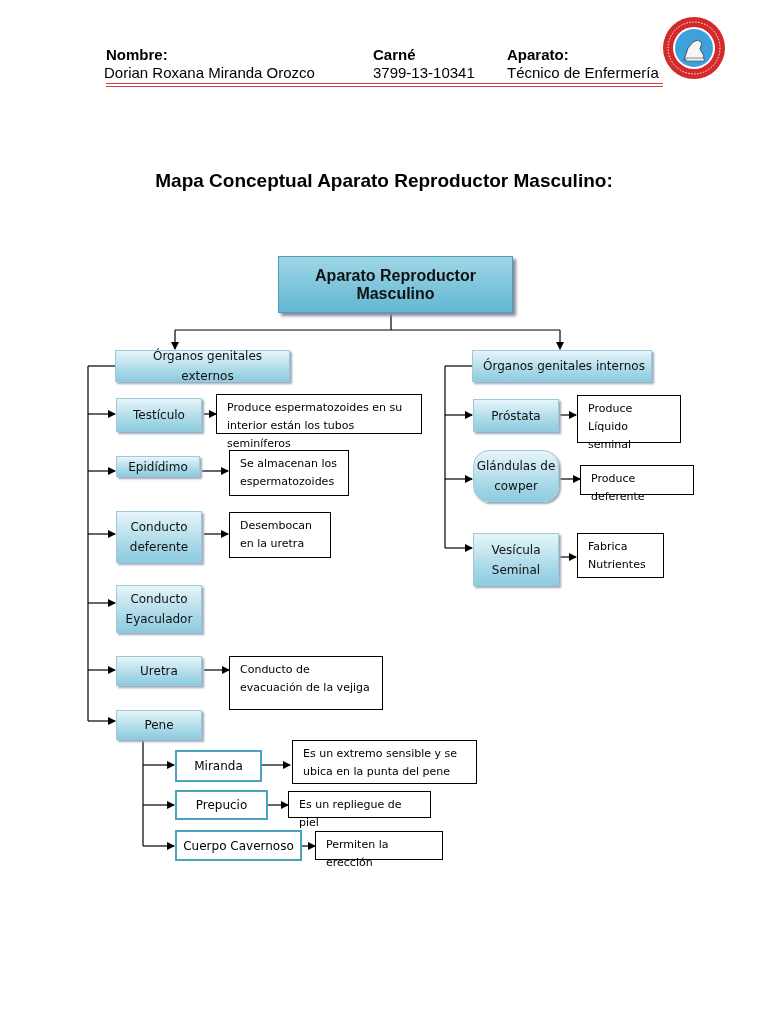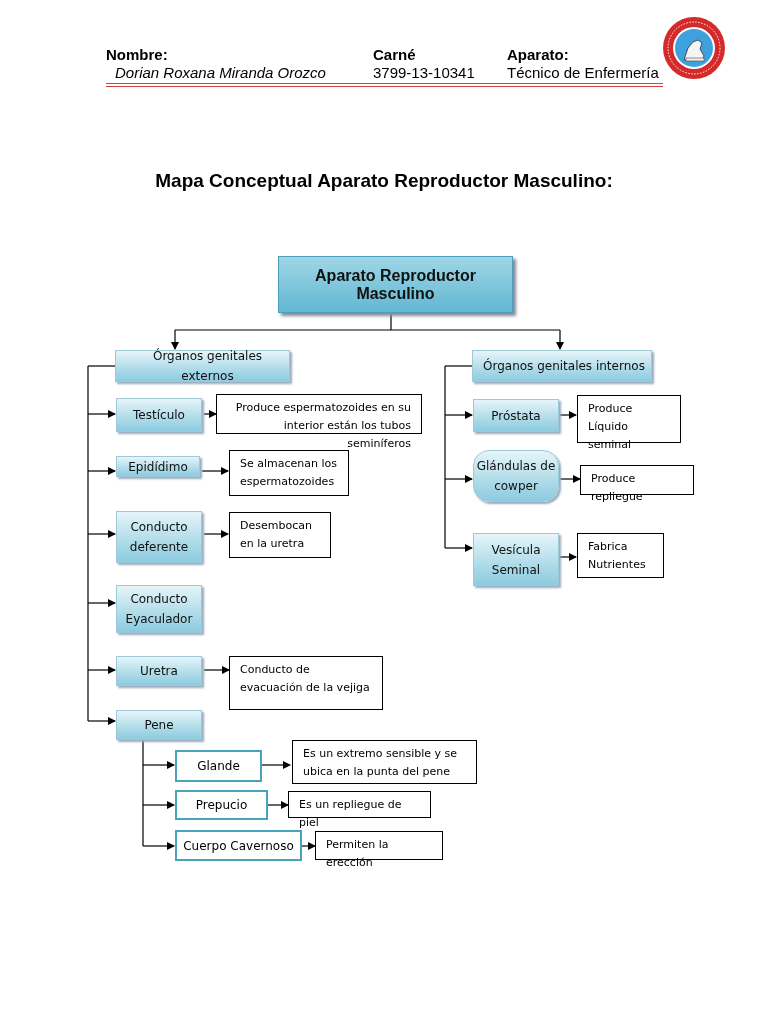--- a/index.html
+++ b/index.html
@@ -14,21 +14,21 @@
   .cbox.cat { justify-content:flex-start; padding-left:10px; }
   .obox { position:absolute; box-sizing:border-box; background:#fff; border:2.5px solid #4aa3bd; display:flex; align-items:center; justify-content:center; font-family:"DejaVu Sans", sans-serif; font-size:12px; }
   .dbox { position:absolute; box-sizing:border-box; background:#fff; border:1px solid #000; padding:4px 10px; font-family:"DejaVu Sans", sans-serif; font-size:11px; line-height:18px; }
   svg.lines { position:absolute; left:0; top:0; }
   .logo { position:absolute; left:662px; top:16px; width:64px; height:64px; }
 </style>
 </head>
 <body>
 
 <div class="abs hdr-label" style="left:106px;top:46px;">Nombre:</div>
-<div class="abs hdr-value" style="left:115px;top:64px;font-style:italic;">Dorian Roxana Miranda Orozco</div>
+<div class="abs hdr-value" style="left:104px;top:64px;">Dorian Roxana Miranda Orozco</div>
 <div class="abs hdr-label" style="left:373px;top:46px;">Carné</div>
 <div class="abs hdr-value" style="left:373px;top:64px;">3799-13-10341</div>
 <div class="abs hdr-label" style="left:507px;top:46px;">Aparato:</div>
 <div class="abs hdr-value" style="left:507px;top:64px;">Técnico de Enfermería</div>
 <div class="redline1" style="top:83px;"></div>
 <div class="redline1" style="top:86px;"></div>
 
 <svg class="logo" viewBox="0 0 64 64">
   <circle cx="32" cy="32" r="31" fill="#d42a2a"></circle>
   <circle cx="32" cy="32" r="21" fill="#ffffff"></circle>
@@ -85,44 +85,44 @@
     <line x1="560" y1="557" x2="576" y2="557" marker-end="url(#arr)"></line>
   </g>
 </svg>
 
 <div class="cbox main" style="left:278px;top:256px;width:235px;height:57px;">Aparato Reproductor Masculino</div>
 
 <div class="cbox cat" style="left:115px;top:350px;width:175px;height:32px;">Órganos genitales externos</div>
 <div class="cbox cat" style="left:472px;top:350px;width:180px;height:32px;">Órganos genitales internos</div>
 
 <div class="cbox" style="left:116px;top:398px;width:86px;height:34px;">Testículo</div>
-<div class="dbox" style="left:216px;top:394px;width:206px;height:40px;text-align:right;">Produce espermatozoides en su interior están los tubos seminíferos</div>
+<div class="dbox" style="left:216px;top:394px;width:206px;height:40px;">Produce espermatozoides en su interior están los tubos seminíferos</div>
 
 <div class="cbox" style="left:116px;top:456px;width:84px;height:21px;">Epidídimo</div>
 <div class="dbox" style="left:229px;top:450px;width:120px;height:46px;">Se almacenan los espermatozoides</div>
 
 <div class="cbox" style="left:116px;top:511px;width:86px;height:52px;">Conducto deferente</div>
 <div class="dbox" style="left:229px;top:512px;width:102px;height:46px;">Desembocan en la uretra</div>
 
 <div class="cbox" style="left:116px;top:585px;width:86px;height:48px;">Conducto Eyaculador</div>
 
 <div class="cbox" style="left:116px;top:656px;width:86px;height:30px;">Uretra</div>
 <div class="dbox" style="left:229px;top:656px;width:154px;height:54px;">Conducto de evacuación de la vejiga</div>
 
 <div class="cbox" style="left:116px;top:710px;width:86px;height:30px;">Pene</div>
 
-<div class="obox" style="left:175px;top:750px;width:87px;height:32px;">Glande</div>
+<div class="obox" style="left:175px;top:750px;width:87px;height:32px;">Miranda</div>
 <div class="dbox" style="left:292px;top:740px;width:185px;height:44px;">Es un extremo sensible y se ubica en la punta del pene</div>
 
 <div class="obox" style="left:175px;top:790px;width:93px;height:30px;">Prepucio</div>
 <div class="dbox" style="left:288px;top:791px;width:143px;height:27px;">Es un repliegue de piel</div>
 
 <div class="obox" style="left:175px;top:830px;width:127px;height:31px;">Cuerpo Cavernoso</div>
 <div class="dbox" style="left:315px;top:831px;width:128px;height:29px;">Permiten la erección</div>
 
 <div class="cbox" style="left:473px;top:399px;width:86px;height:33px;">Próstata</div>
 <div class="dbox" style="left:577px;top:395px;width:104px;height:48px;">Produce Líquido seminal</div>
 
 <div class="cbox" style="left:473px;top:450px;width:86px;height:52px;border-radius:16px;">Glándulas de cowper</div>
-<div class="dbox" style="left:580px;top:465px;width:114px;height:30px;">Produce repliegue</div>
+<div class="dbox" style="left:580px;top:465px;width:114px;height:30px;">Produce deferente</div>
 
 <div class="cbox" style="left:473px;top:533px;width:86px;height:53px;">Vesícula Seminal</div>
 <div class="dbox" style="left:577px;top:533px;width:87px;height:45px;">Fabrica Nutrientes</div>
 
 </body></html>

